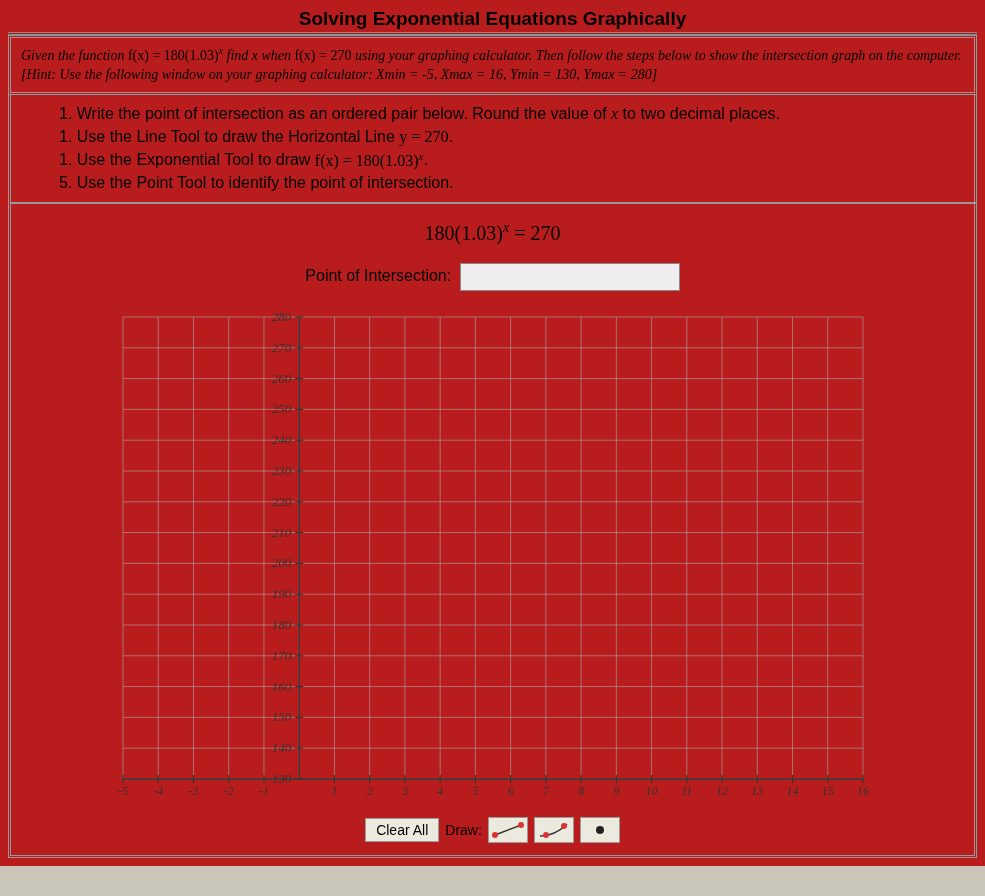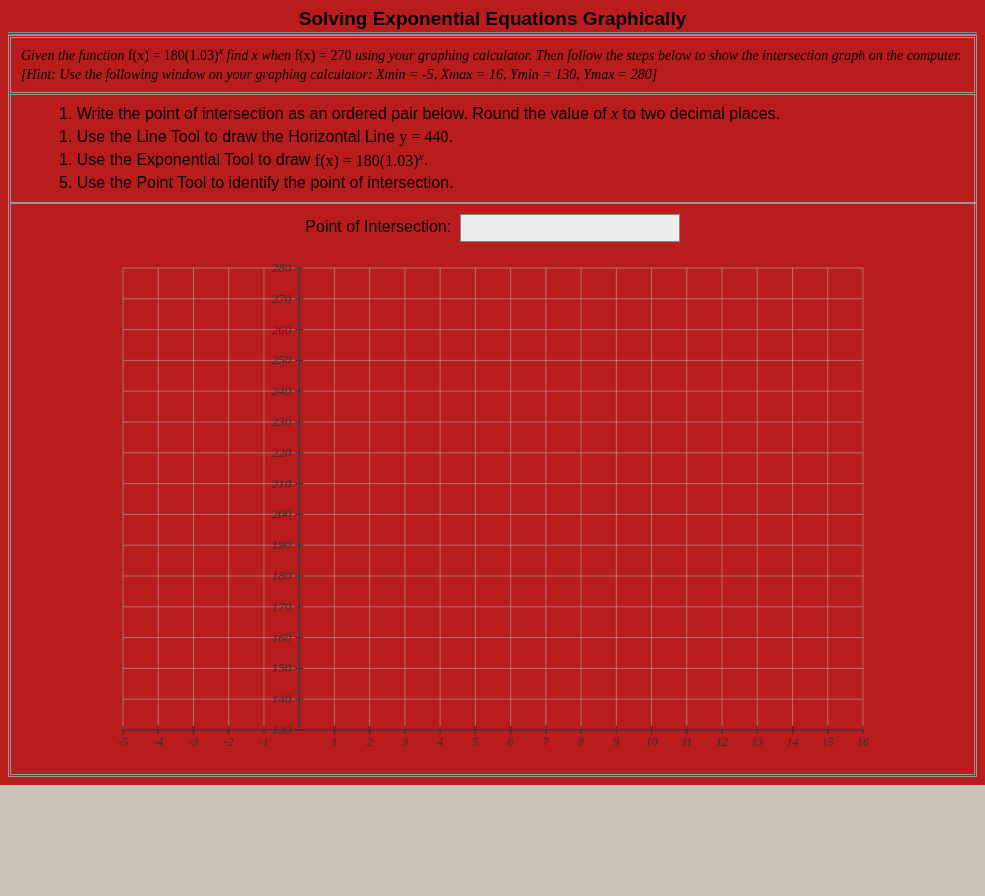--- a/index.html
+++ b/index.html
@@ -109,26 +109,29 @@
 <div class="page">
 
   <div class="title">Solving Exponential Equations Graphically</div>
 
   <div class="problem-box">
     <span>Given the function </span><span class="func"><span>f(x) = 180(1.03)</span><sup>x</sup></span><span> find x when </span><span class="func">f(x) = 270</span><span> using your graphing calculator. Then follow the steps below to show the intersection graph on the computer. [Hint: Use the following window on your graphing calculator: Xmin = -5, Xmax = 16, Ymin = 130, Ymax = 280]</span>
   </div>
 
   <div class="steps">
     <div><span>1. Write the point of intersection as an ordered pair below. Round the value of </span><span class="mth" style="font-style:italic">x</span><span> to two decimal places.</span></div>
-    <div><span>1. Use the Line Tool to draw the Horizontal Line </span><span class="mth">y = 440</span><span>.</span></div>
+    <div><span>1. Use the Line Tool to draw the Horizontal Line </span><span class="mth">y = 270</span><span>.</span></div>
     <div><span>1. Use the Exponential Tool to draw </span><span class="mth"><span>f(x) = 180(1.03)</span><sup>x</sup></span><span>.</span></div>
     <div>5. Use the Point Tool to identify the point of intersection.</div>
   </div>
 
   <div class="work-box">
+    <div class="equation">
+      <span>180(1.03)</span><sup>x</sup><span> = 270</span>
+    </div>
 
     <div class="poi-row">
       <span>Point of Intersection:</span>
       <input type="text" value="" style="">
     </div>
 
     <div class="graph-wrap">
       <svg class="grid" id="grid-svg" width="760" height="500">
           <line x1="10" y1="472" x2="10" y2="10" stroke="#aaa" stroke-width="0.6"></line>
           <line x1="45.238095238095234" y1="472" x2="45.238095238095234" y2="10" stroke="#aaa" stroke-width="0.6"></line>
@@ -240,15 +243,38 @@
           <text x="178.19047619047618" y="106.39999999999998" text-anchor="end" font-size="13" font-family="Georgia" font-style="italic" fill="#333">250</text>
           <line x1="182.19047619047618" y1="71.6" x2="190.19047619047618" y2="71.6" stroke="#333" stroke-width="1.2"></line>
           <text x="178.19047619047618" y="75.6" text-anchor="end" font-size="13" font-family="Georgia" font-style="italic" fill="#333">260</text>
           <line x1="182.19047619047618" y1="40.8" x2="190.19047619047618" y2="40.8" stroke="#333" stroke-width="1.2"></line>
           <text x="178.19047619047618" y="44.8" text-anchor="end" font-size="13" font-family="Georgia" font-style="italic" fill="#333">270</text>
           <line x1="182.19047619047618" y1="10" x2="190.19047619047618" y2="10" stroke="#333" stroke-width="1.2"></line>
           <text x="178.19047619047618" y="14" text-anchor="end" font-size="13" font-family="Georgia" font-style="italic" fill="#333">280</text>
         </svg>
     </div>
 
+    <div class="toolbar">
+      <button class="btn">Clear All</button>
+      <span>Draw:</span>
+      <span class="tool">
+        <svg width="34" height="18">
+          <line x1="4" y1="14" x2="30" y2="4" stroke="#333" stroke-width="1.5"></line>
+          <circle cx="4" cy="14" r="3" fill="#d33"></circle>
+          <circle cx="30" cy="4" r="3" fill="#d33"></circle>
+        </svg>
+      </span>
+      <span class="tool">
+        <svg width="34" height="18">
+          <path d="M3 15 Q 18 15 30 3" stroke="#333" stroke-width="1.5" fill="none"></path>
+          <circle cx="9" cy="14" r="3" fill="#d33"></circle>
+          <circle cx="27" cy="5" r="3" fill="#d33"></circle>
+        </svg>
+      </span>
+      <span class="tool">
+        <svg width="34" height="18">
+          <circle cx="17" cy="9" r="4" fill="#222"></circle>
+        </svg>
+      </span>
+    </div>
   </div>
 
 </div>
 
 </body></html>

